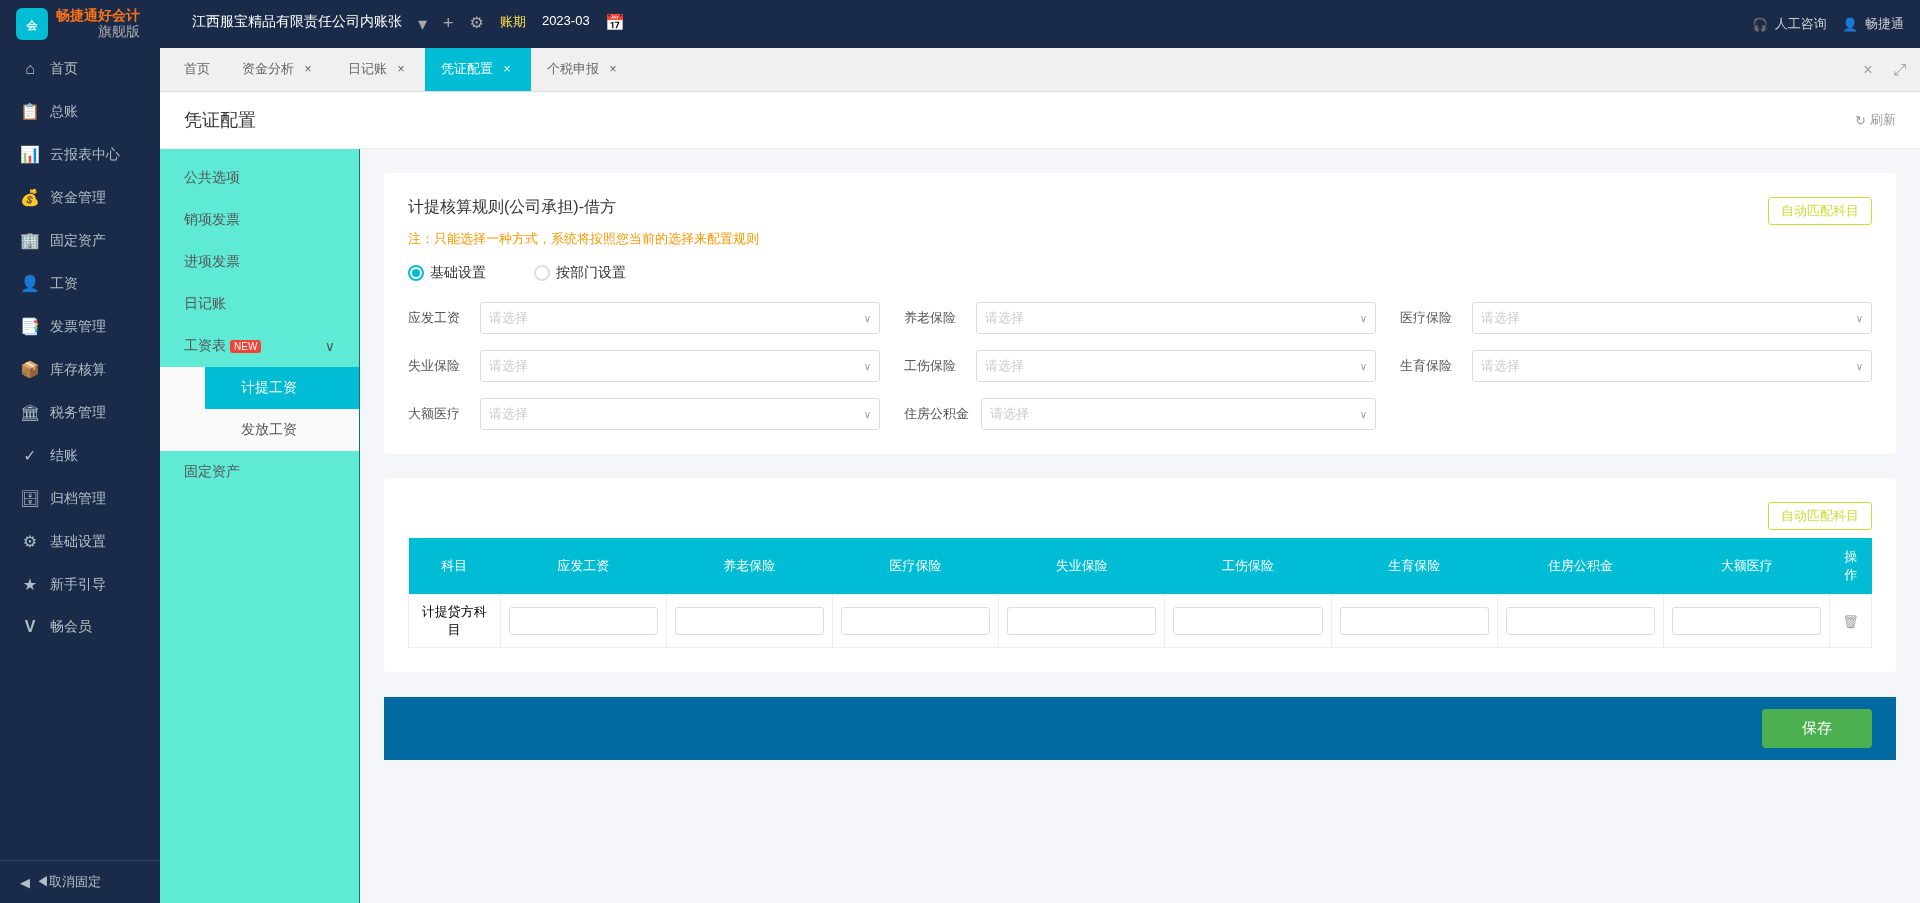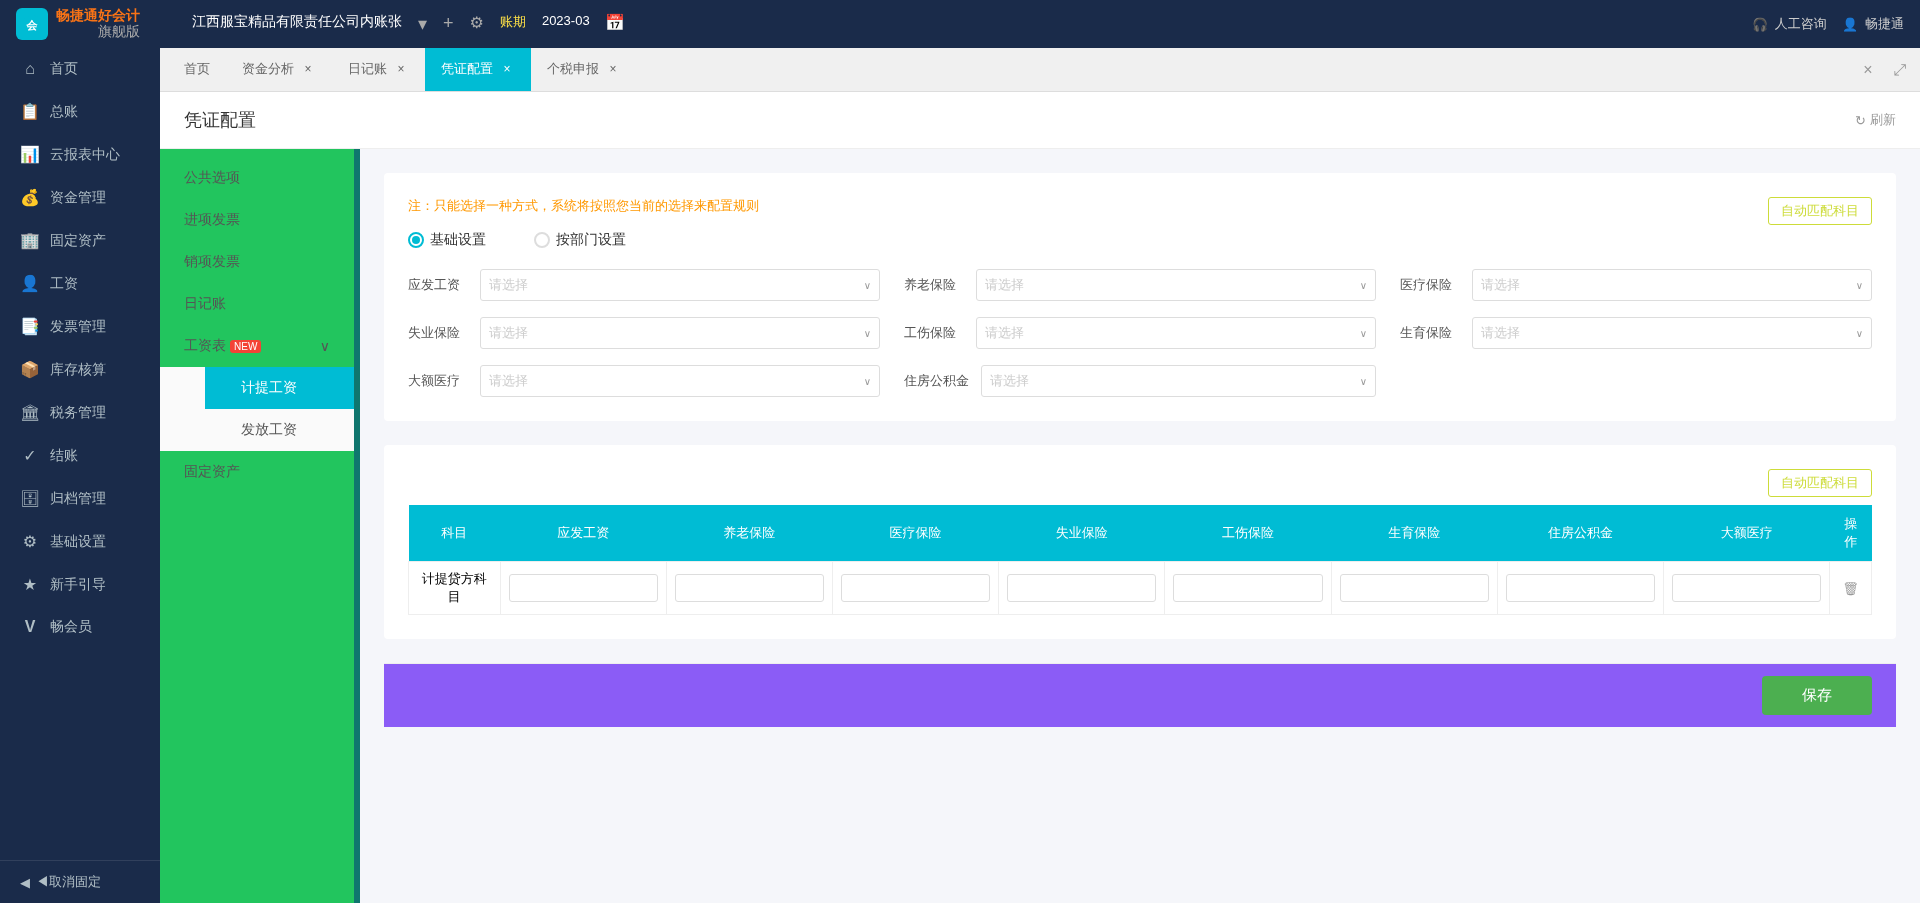--- a/index.html
+++ b/index.html
@@ -161,22 +161,22 @@
     
     .split-layout {
       flex: 1;
       display: flex;
       overflow: hidden;
     }
 
     
     .left-menu {
       width: 200px;
-      background: #22c55e;
-      border-right: 6px solid #0f766e;
+      background: #5eead4;
+      border-right: 1px solid #0f766e;
       padding-top: 8px;
       flex-shrink: 0;
     }
     .left-menu-item {
       padding: 12px 24px;
       font-size: 14px;
       color: #555;
       cursor: pointer;
     }
     .left-menu-item.active {
@@ -321,21 +321,21 @@
       border: 1px solid #ddd;
       border-radius: 3px;
       text-align: center;
       font-size: 12px;
       background: white;
       outline: none;
     }
 
     
     .save-bar {
-      background: #8b5cf6;
+      background: #0369a1;
       padding: 12px 24px;
       display: flex;
       justify-content: flex-end;
       border-top: 1px solid #eee;
     }
     .save-btn {
       background: #4caf50;
       color: white;
       border: none;
       padding: 10px 40px;
@@ -489,24 +489,24 @@
       </div>
     </div>
 
     <div class="split-layout">
 
       <div class="left-menu">
         <div class="left-menu-item">
           <span>公共选项</span>
         </div>
         <div class="left-menu-item">
+          <span>销项发票</span>
+        </div>
+        <div class="left-menu-item">
           <span>进项发票</span>
-        </div>
-        <div class="left-menu-item">
-          <span>销项发票</span>
         </div>
         <div class="left-menu-item">
           <span>日记账</span>
         </div>
         <div class="left-menu-item has-children">
           <span>工资表<span class="new-badge">NEW</span></span>
           <span>∨</span>
         </div>
         <div class="left-menu-sub">
           <div class="left-menu-item active">
@@ -519,20 +519,21 @@
         <div class="left-menu-item">
           <span>固定资产</span>
         </div>
       </div>
 
       <div class="right-panel">
 
         <div class="section">
           <div class="clearfix">
             <button class="auto-match-btn">自动匹配科目</button>
+            <div class="section-title">计提核算规则(公司承担)-借方</div>
             <div class="section-note">注：只能选择一种方式，系统将按照您当前的选择来配置规则</div>
           </div>
 
           <div class="radio-group">
             <div class="radio-item">
               <div class="radio-circle checked">
                 <div></div>
               </div>
               <span>基础设置</span>
             </div>

